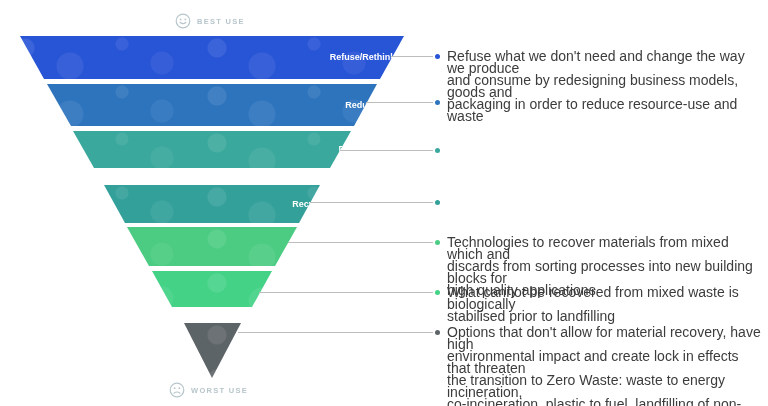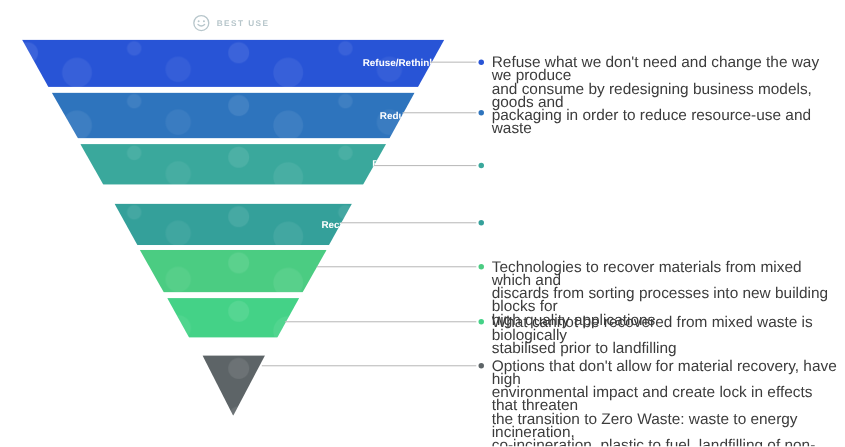--- a/index.html
+++ b/index.html
@@ -110,14 +110,25 @@
 high quality applications</div>
   <div class="desc" style="top:286px;">What cannot be recovered from mixed waste is biologically
 stabilised prior to landfilling</div>
   <div class="desc" style="top:326px;">Options that don't allow for material recovery, have high
 environmental impact and create lock in effects that threaten
 the transition to Zero Waste: waste to energy incineration,
 co-incineration, plastic to fuel, landfilling of non-stabilised
 waste, gasification, pyrolysis, illegal dumping, open burning
 and littering</div>
 
+  <div class="use-tag worst-use">
+    <span>
+      <svg width="16" height="16" viewBox="0 0 16 16">
+        <circle cx="8" cy="8" r="6.8" fill="none" stroke="#b7c6cb" stroke-width="1.2"></circle>
+        <circle cx="5.6" cy="6.2" r="0.9" fill="#b7c6cb"></circle>
+        <circle cx="10.4" cy="6.2" r="0.9" fill="#b7c6cb"></circle>
+        <path d="M5 11.2 Q8 8.8 11 11.2" fill="none" stroke="#b7c6cb" stroke-width="1.2" stroke-linecap="round"></path>
+      </svg>
+    </span>
+    <span class="tag-text">WORST USE</span>
+  </div>
 
 </div>
 
 </body></html>

